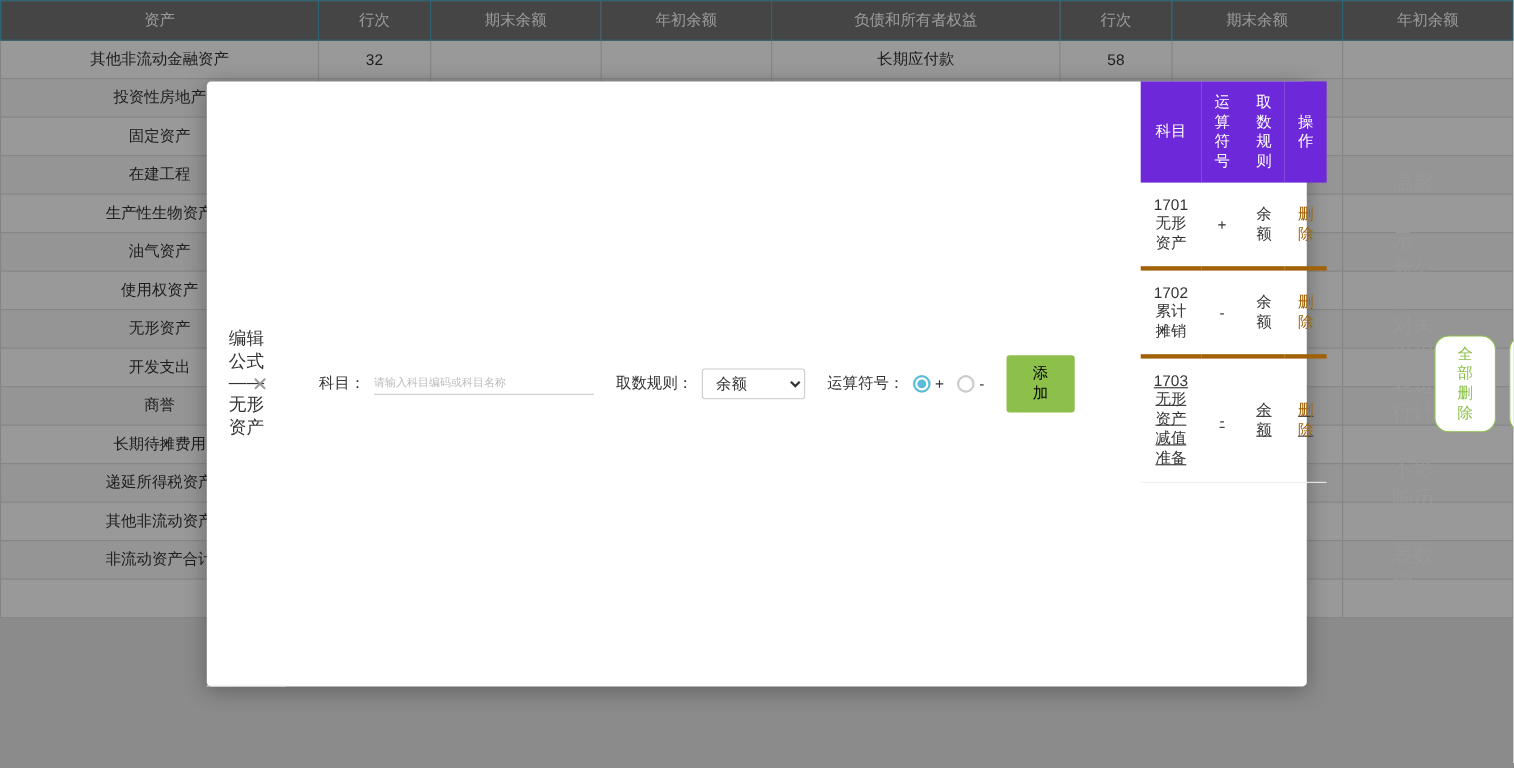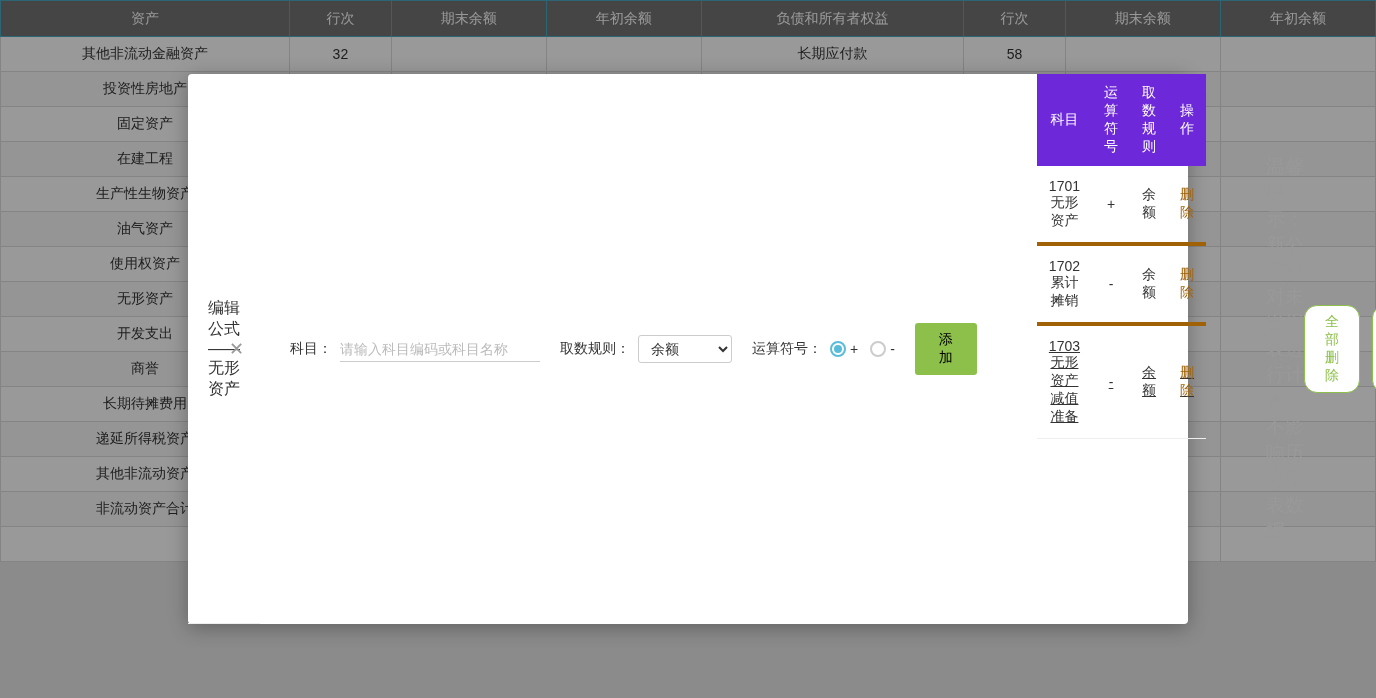--- a/index.html
+++ b/index.html
@@ -118,21 +118,21 @@
       color: #333;
       white-space: nowrap;
     }
 
     .form-input {
       border: none;
       border-bottom: 1px solid #ccc;
       outline: none;
       padding: 4px 0;
       width: 200px;
-      font-size: 14px;
+      font-size: 10px;
       color: #8b5cf6;
     }
 
     .form-input::placeholder { color: #bbb; }
 
     .form-select-wrapper {
       display: flex;
       align-items: center;
       gap: 4px;
     }

